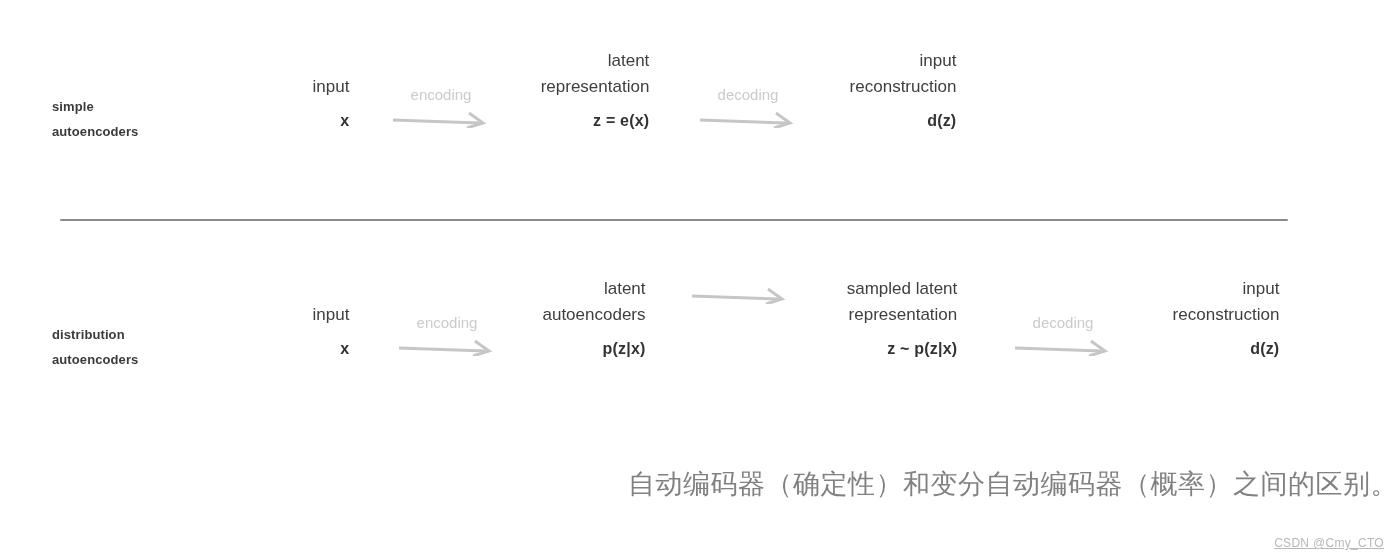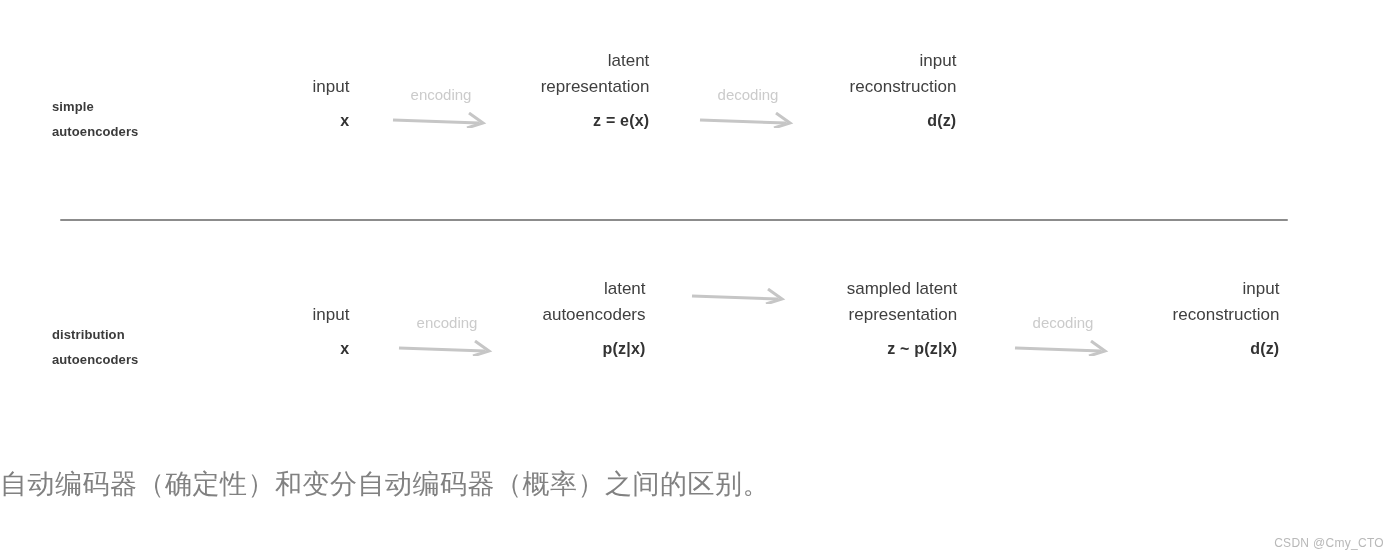--- a/index.html
+++ b/index.html
@@ -100,36 +100,37 @@
     background: #8c8c8c;
     border-radius: 1px;
   }
 
   
   .caption {
     position: absolute;
     left: 0;
     top: 466px;
     width: 1398px;
-    text-align: left;
+    text-align: right;
     font-size: 27px;
     color: #818181;
     letter-spacing: 0.5px;
     white-space: nowrap;
   }
 
   
   .watermark {
     position: absolute;
     right: 14px;
     bottom: 8px;
     font-size: 12px;
     color: #b8b8b8;
     letter-spacing: 0.3px;
     white-space: nowrap;
+    text-decoration: underline;
   }
 </style>
 </head>
 <body>
 
 <div class="diagram">
 
   <div class="row" id="row-simple">
 
     <div class="row-label">

